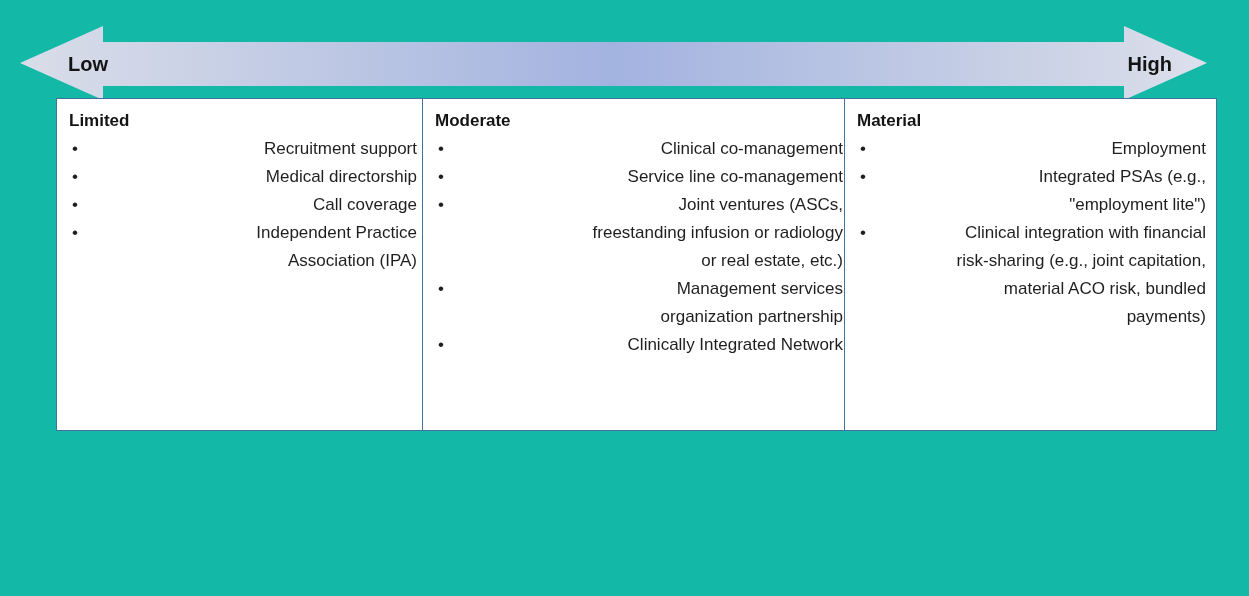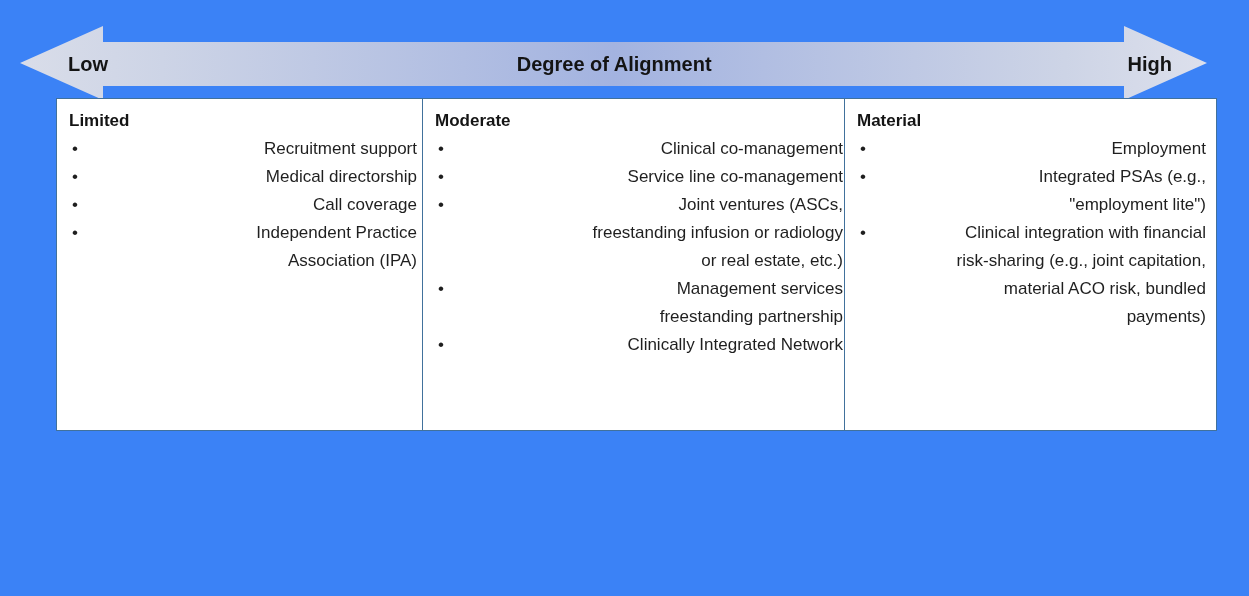--- a/index.html
+++ b/index.html
@@ -5,21 +5,21 @@
   html, body {
     margin: 0;
     padding: 0;
     background: #ffffff;
     font-family: "Liberation Sans", sans-serif;
   }
   .canvas {
     position: relative;
     width: 1249px;
     height: 596px;
-    background: #3b82f6;
+    background: #14b8a6;
     overflow: hidden;
     color: #1f1f1f;
   }
 
   
   .arrow-wrap {
     position: absolute;
     left: 0;
     top: 0;
     width: 1249px;
@@ -121,21 +121,20 @@
           <stop offset="0.12" stop-color="#cdd4e6"></stop>
           <stop offset="0.5" stop-color="#a3b3e0"></stop>
           <stop offset="0.88" stop-color="#cdd4e6"></stop>
           <stop offset="1" stop-color="#dde0ec"></stop>
         </linearGradient>
       </defs>
       <polygon points="20,63 103,26 103,42 1124,42 1124,26 1207,63 1124,100 1124,86 103,86 103,100" fill="url(#arrowGrad)"></polygon>
     </svg>
     <div class="arrow-labels">
       <span>Low</span>
-      <span class="arrow-title">Degree of Alignment</span>
       <span>High</span>
     </div>
   </div>
 
   <div class="box box-limited">
     <h3>Limited</h3>
     <ul>
       <li>Recruitment support</li>
       <li>Medical directorship</li>
       <li>Call coverage</li>
@@ -146,21 +145,21 @@
 
   <div class="box box-moderate">
     <h3>Moderate</h3>
     <ul>
       <li>Clinical co-management</li>
       <li>Service line co-management</li>
       <li>Joint ventures (ASCs,
 freestanding infusion or radiology
 or real estate, etc.)</li>
       <li>Management services
-freestanding partnership</li>
+organization partnership</li>
       <li>Clinically Integrated Network</li>
     </ul>
   </div>
 
   <div class="box box-material">
     <h3>Material</h3>
     <ul>
       <li>Employment</li>
       <li>Integrated PSAs (e.g.,
 "employment lite")</li>

